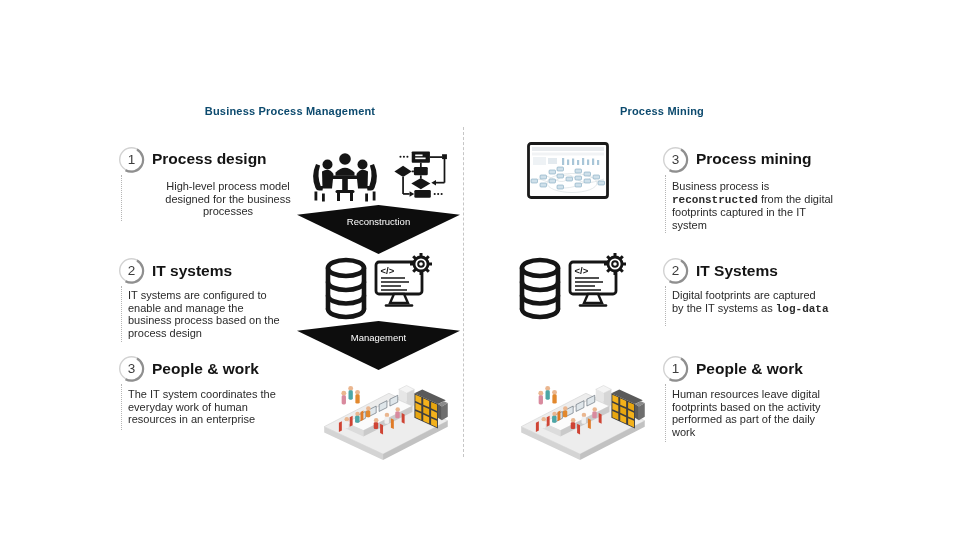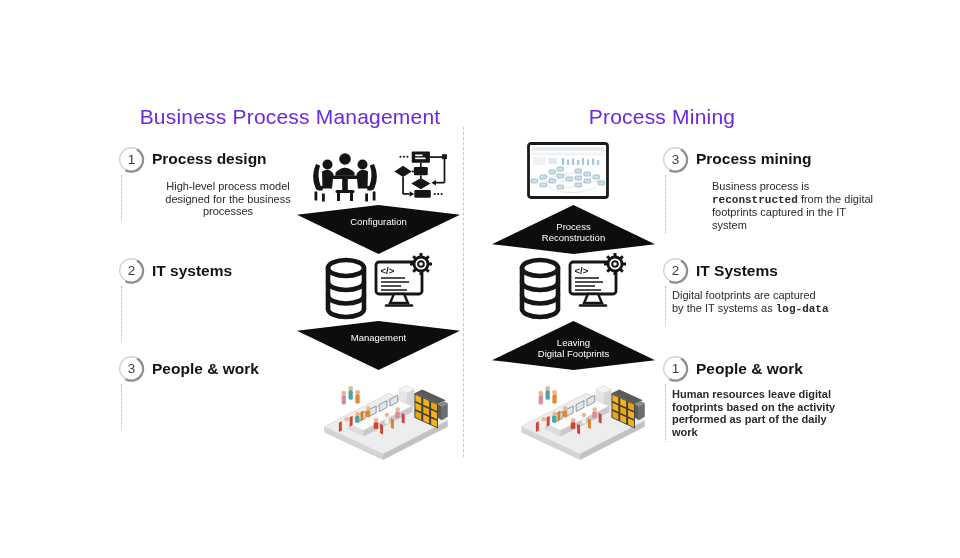--- a/index.html
+++ b/index.html
@@ -1,20 +1,20 @@
 <!DOCTYPE html>
 <html><head>
 <meta charset="utf-8">
 <style>
   html,body { margin:0; padding:0; background:#fff; }
   .canvas {
     position:relative; width:960px; height:558px; background:#ffffff;
     font-family:"Liberation Sans", sans-serif; overflow:hidden; color:#1f1f1f;
   }
-  .panel-title { position:absolute; font-size:21px; font-weight:normal; color:#6d28d9; text-align:center; letter-spacing:.2px; }
+  .panel-title { position:absolute; font-size:11px; font-weight:bold; color:#0c4a6e; text-align:center; letter-spacing:.2px; }
   .divider { position:absolute; width:0; border-left:1.4px dashed #c6c6c6; }
 
   .item-circle { position:absolute; width:27px; height:27px; }
   .item-circle svg { position:absolute; left:0; top:0; }
   .item-circle .num { position:absolute; left:0; top:0; width:27px; height:27px; display:flex; align-items:center; justify-content:center; font-size:13.5px; color:#3d3d3d; }
   .item-heading { position:absolute; font-size:15.5px; font-weight:bold; color:#141414; white-space:nowrap; }
   .item-desc { position:absolute; font-size:11px; line-height:12.6px; color:#2a2a2a; width:200px; }
   .item-desc b { font-weight:bold;font-family:Liberation Mono, monospace; }
   .dotted-line { position:absolute; width:0; border-left:1px dotted #b5b5b5; }
 
@@ -120,30 +120,32 @@
   <div class="dotted-line" style="left:121px; top:175px; height:46px;"></div>
 
   <div class="item-circle" style="left:118px; top:257px;">
     <svg width="27" height="27" viewBox="0 0 27 27">
       <circle cx="13.5" cy="13.5" r="11.8" fill="none" stroke="#d2d2d2" stroke-width="1.4"></circle>
       <path d="M19 3.5 A11.8 11.8 0 0 1 7.5 24.2" fill="none" stroke="#8f8f8f" stroke-width="2.2"></path>
     </svg>
     <span class="num">2</span>
   </div>
   <div class="item-heading" style="left:152px; top:262px;">IT systems</div>
+  <div class="item-desc" style="left:128px; top:289px;">IT systems are configured to<br>enable and manage the<br>business process based on the<br>process design</div>
   <div class="dotted-line" style="left:121px; top:286px; height:56px;"></div>
 
   <div class="item-circle" style="left:118px; top:355px;">
     <svg width="27" height="27" viewBox="0 0 27 27">
       <circle cx="13.5" cy="13.5" r="11.8" fill="none" stroke="#d2d2d2" stroke-width="1.4"></circle>
       <path d="M19 3.5 A11.8 11.8 0 0 1 7.5 24.2" fill="none" stroke="#8f8f8f" stroke-width="2.2"></path>
     </svg>
     <span class="num">3</span>
   </div>
   <div class="item-heading" style="left:152px; top:360px;">People &amp; work</div>
+  <div class="item-desc" style="left:128px; top:388px;">The IT system coordinates the<br>everyday work of human<br>resources in an enterprise</div>
   <div class="dotted-line" style="left:121px; top:384px; height:46px;"></div>
 
   <svg class="icon" style="left:310px; top:151px;" width="70" height="51" viewBox="0 0 70 51">
     <g fill="#151515">
       <path d="M6 13 q-5.5 12 -0.5 24 q1 2.6 3.6 2.6 h3.4 l0.8 -4.6 h-2.6 q-4 -10.4 -0.6 -20.4 z"></path>
       <rect x="4.5" y="40.5" width="2.8" height="9"></rect>
         <rect x="12" y="42.5" width="2.8" height="8"></rect>
       <circle cx="17.5" cy="13.5" r="5"></circle>
       <path d="M12 20.5 q7 -4.5 11.5 2.5 l-1.5 14.5 h-9.5 z"></path>
       <g transform="translate(70,0) scale(-1,1)">
@@ -188,21 +190,21 @@
         <path d="M59.8 40 H50"></path>
       <path d="M32.5 17 v5"></path>
         <path d="M22 27 h2.5"></path>
         <path d="M32.5 31.5 v3.5"></path>
       <path d="M12 33.5 V53"></path>
         <path d="M12 53 h7.5"></path>
     </g>
   </svg>
 
   <div class="arrow down" style="left:297px; top:205px;">
-    <span>Configuration</span>
+    <span>Reconstruction</span>
   </div>
 
   <svg class="icon" style="left:323px; top:257px;" width="46" height="63" viewBox="0 0 46 63">
     <g fill="none" stroke="#151515" stroke-width="4.6" stroke-linecap="round">
       <ellipse cx="23" cy="11" rx="18" ry="8"></ellipse>
       <path d="M5 11 V52 M41 11 V52"></path>
       <path d="M5 25 a18 8 0 0 0 36 0"></path>
       <path d="M5 38.5 a18 8 0 0 0 36 0"></path>
       <path d="M5 52 a18 8 0 0 0 36 0"></path>
     </g>
@@ -271,23 +273,20 @@
       <rect x="48" y="27" width="6.5" height="4" rx="1"></rect>
         <rect x="48" y="34" width="6.5" height="4" rx="1"></rect>
         <rect x="48" y="41" width="6.5" height="4" rx="1"></rect>
       <rect x="57" y="30" width="6.5" height="4" rx="1"></rect>
         <rect x="57" y="37" width="6.5" height="4" rx="1"></rect>
       <rect x="66" y="33" width="6.5" height="4" rx="1"></rect>
         <rect x="71" y="39" width="6.5" height="4" rx="1"></rect>
     </g>
   </svg>
 
-  <div class="arrow up" style="left:492px; top:205px;">
-    <span>Process<br>Reconstruction</span>
-  </div>
 
   <svg class="icon" style="left:517px; top:257px;" width="46" height="63" viewBox="0 0 46 63">
     <g fill="none" stroke="#151515" stroke-width="4.6" stroke-linecap="round">
       <ellipse cx="23" cy="11" rx="18" ry="8"></ellipse>
       <path d="M5 11 V52 M41 11 V52"></path>
       <path d="M5 25 a18 8 0 0 0 36 0"></path>
       <path d="M5 38.5 a18 8 0 0 0 36 0"></path>
       <path d="M5 52 a18 8 0 0 0 36 0"></path>
     </g>
   </svg>
@@ -305,37 +304,34 @@
     <path d="M12 53.5 h26" stroke="#151515" stroke-width="2.6" stroke-linecap="round"></path>
     <g>
       <g stroke="#151515" stroke-width="3">
         <path d="M47 1 v4 M47 19 v4 M36 12 h4 M54 12 h4 M39.2 4.2 l2.8 2.8 M52 17 l2.8 2.8 M54.8 4.2 L52 7 M42 17 l-2.8 2.8"></path>
       </g>
       <circle cx="47" cy="12" r="7" fill="#fff" stroke="#151515" stroke-width="2.8"></circle>
       <circle cx="47" cy="12" r="2.8" fill="#fff" stroke="#151515" stroke-width="2"></circle>
     </g>
   </svg>
 
-  <div class="arrow up" style="left:492px; top:321px;">
-    <span>Leaving<br>Digital Footprints</span>
-  </div>
 
   <svg class="icon" style="left:511px; top:358px;" width="142" height="102" viewBox="0 0 140 104">
     <use href="#officeScene"></use>
   </svg>
 
   <div class="item-circle" style="left:662px; top:146px;">
     <svg width="27" height="27" viewBox="0 0 27 27">
       <circle cx="13.5" cy="13.5" r="11.8" fill="none" stroke="#d2d2d2" stroke-width="1.4"></circle>
       <path d="M19 3.5 A11.8 11.8 0 0 1 7.5 24.2" fill="none" stroke="#8f8f8f" stroke-width="2.2"></path>
     </svg>
     <span class="num">3</span>
   </div>
   <div class="item-heading" style="left:696px; top:150px;">Process mining</div>
-  <div class="item-desc" style="left:712px; top:180px;">Business process is<br><b>reconstructed</b> from the digital<br>footprints captured in the IT<br>system</div>
+  <div class="item-desc" style="left:672px; top:180px;">Business process is<br><b>reconstructed</b> from the digital<br>footprints captured in the IT<br>system</div>
   <div class="dotted-line" style="left:665px; top:175px; height:58px;"></div>
 
   <div class="item-circle" style="left:662px; top:257px;">
     <svg width="27" height="27" viewBox="0 0 27 27">
       <circle cx="13.5" cy="13.5" r="11.8" fill="none" stroke="#d2d2d2" stroke-width="1.4"></circle>
       <path d="M19 3.5 A11.8 11.8 0 0 1 7.5 24.2" fill="none" stroke="#8f8f8f" stroke-width="2.2"></path>
     </svg>
     <span class="num">2</span>
   </div>
   <div class="item-heading" style="left:696px; top:262px;">IT Systems</div>
@@ -343,16 +339,16 @@
   <div class="dotted-line" style="left:665px; top:286px; height:40px;"></div>
 
   <div class="item-circle" style="left:662px; top:355px;">
     <svg width="27" height="27" viewBox="0 0 27 27">
       <circle cx="13.5" cy="13.5" r="11.8" fill="none" stroke="#d2d2d2" stroke-width="1.4"></circle>
       <path d="M19 3.5 A11.8 11.8 0 0 1 7.5 24.2" fill="none" stroke="#8f8f8f" stroke-width="2.2"></path>
     </svg>
     <span class="num">1</span>
   </div>
   <div class="item-heading" style="left:696px; top:360px;">People &amp; work</div>
-  <div class="item-desc" style="left:672px; top:388px;font-weight:bold;">Human resources leave digital<br>footprints based on the activity<br>performed as part of the daily<br>work</div>
+  <div class="item-desc" style="left:672px; top:388px;">Human resources leave digital<br>footprints based on the activity<br>performed as part of the daily<br>work</div>
   <div class="dotted-line" style="left:665px; top:384px; height:58px;"></div>
 
 </div>
 
 </body></html>

